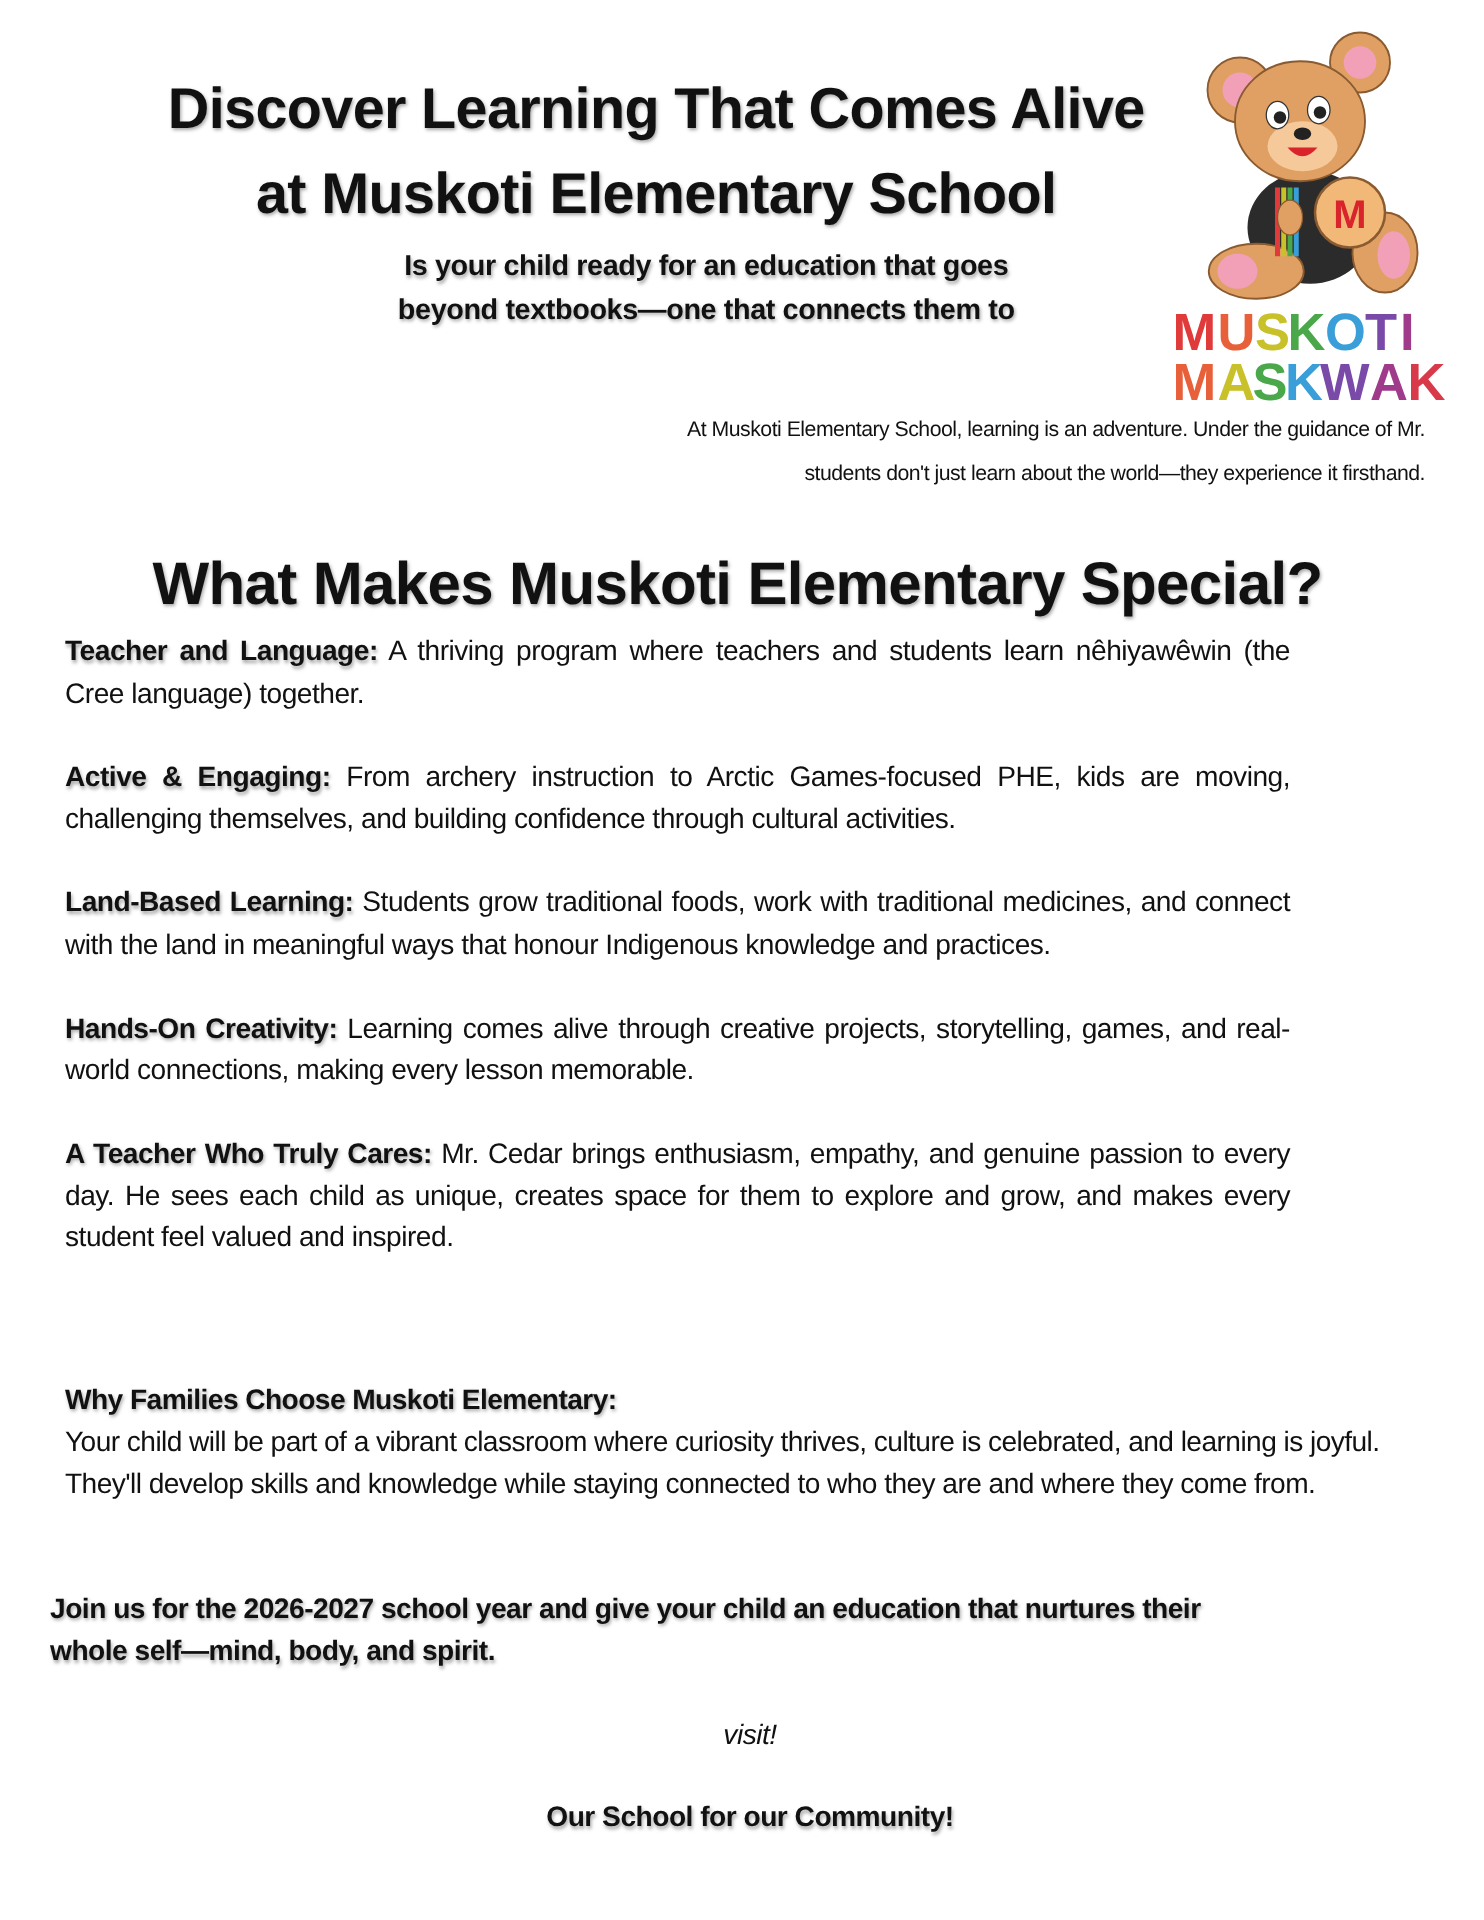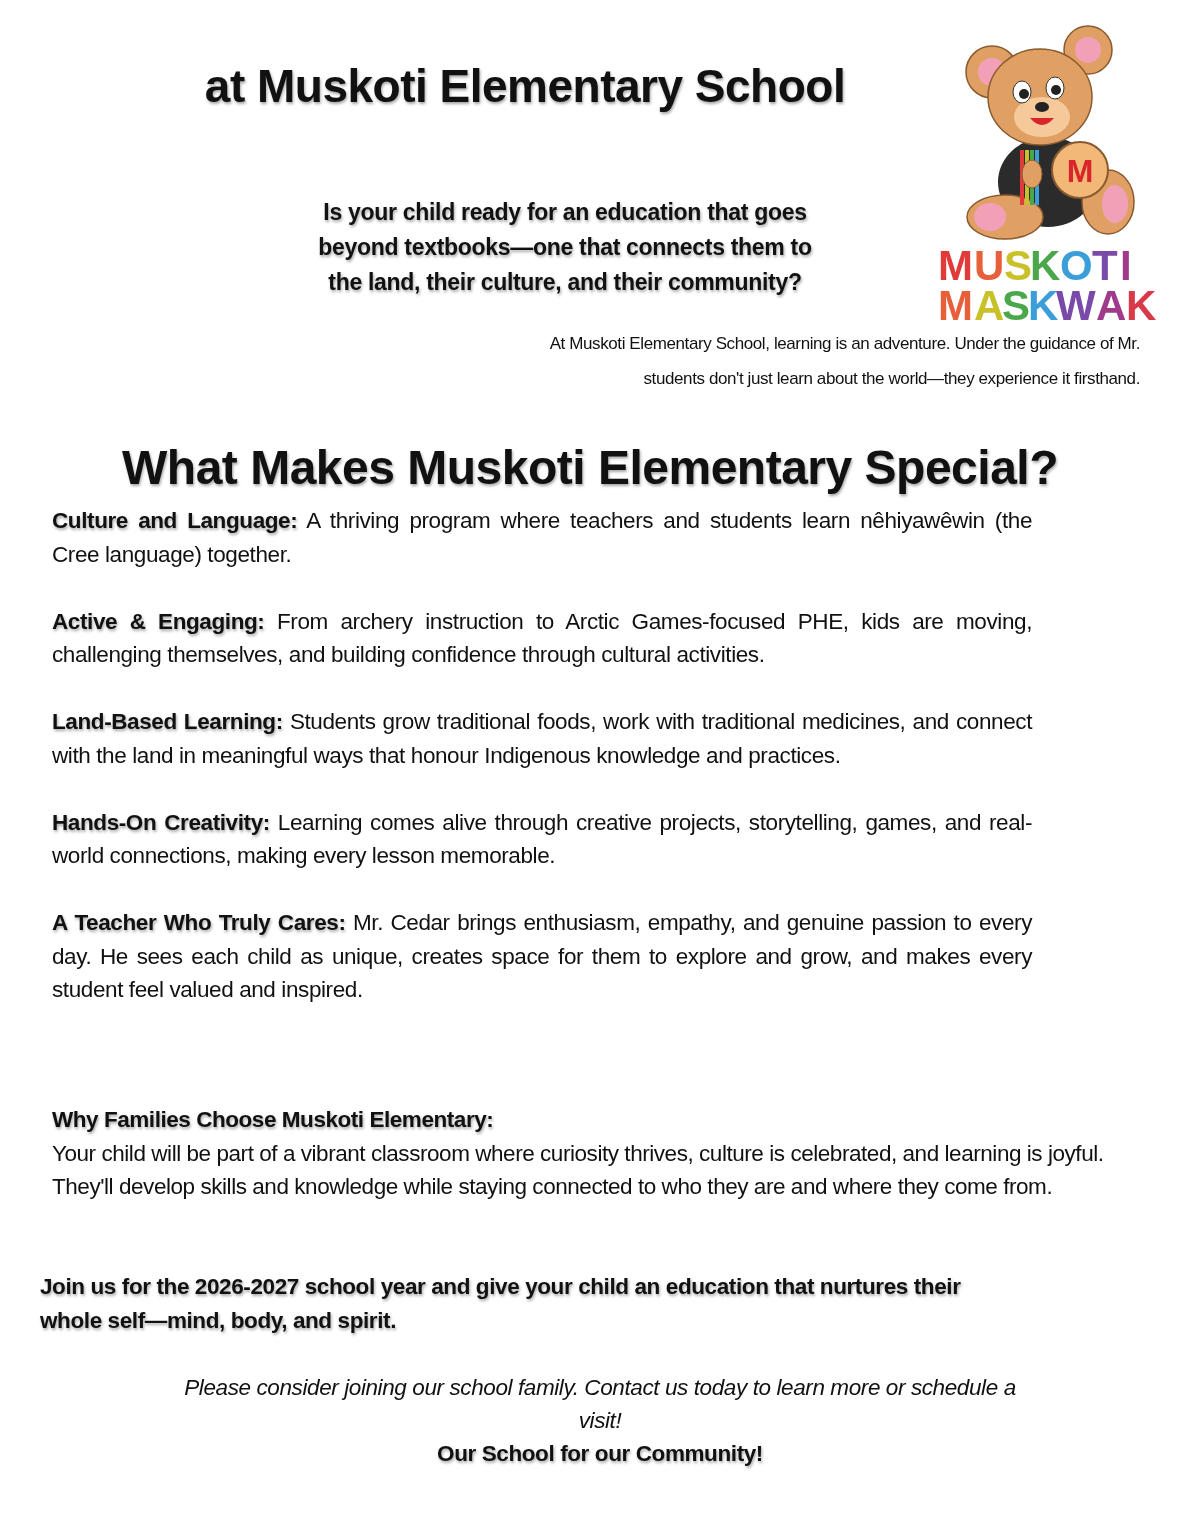--- a/index.html
+++ b/index.html
@@ -54,27 +54,27 @@
     letter-spacing: -0.4px;
   }
   .logo {
     position: absolute; left: 930px; top: 22px; width: 230px; height: 305px;
   }
 </style>
 </head>
 <body>
 
 <div class="title shadow">
+  <div>Discover Learning That Comes Alive</div>
   <div>at Muskoti Elementary School</div>
 </div>
 
 <div class="subtitle shadow">
   <div>Is your child ready for an education that goes</div>
   <div>beyond textbooks—one that connects them to</div>
-  <div>the land, their culture, and their community?</div>
 </div>
 
 <div class="logo">
   <svg width="230" height="305" viewBox="0 0 230 305">
 
     <circle cx="62" cy="50" r="26" fill="#e0a063" stroke="#8a5a30" stroke-width="1.5"></circle>
     <circle cx="62" cy="50" r="14" fill="#f2a0b8"></circle>
     <circle cx="158" cy="28" r="24" fill="#e0a063" stroke="#8a5a30" stroke-width="1.5"></circle>
     <circle cx="158" cy="28" r="13" fill="#f2a0b8"></circle>
 
@@ -125,21 +125,21 @@
 
 <div class="intro">
   <div>At Muskoti Elementary School, learning is an adventure. Under the guidance of Mr.</div>
   <div>students don't just learn about the world—they experience it firsthand.</div>
 </div>
 
 <div class="section-heading shadow">What Makes Muskoti Elementary Special?</div>
 
 <div class="features">
   <p class="feature">
-    <b class="shadow">Culture and Language:</b><span> A thriving program where teachers and students learn nêhiyawêwin (the Cree language) together.</span>
+    <b class="shadow">Teacher and Language:</b><span> A thriving program where teachers and students learn nêhiyawêwin (the Cree language) together.</span>
   </p>
   <p class="feature">
     <b class="shadow">Active &amp; Engaging:</b><span> From archery instruction to Arctic Games-focused PHE, kids are moving, challenging themselves, and building confidence through cultural activities.</span>
   </p>
   <p class="feature">
     <b class="shadow">Land-Based Learning:</b><span> Students grow traditional foods, work with traditional medicines, and connect with the land in meaningful ways that honour Indigenous knowledge and practices.</span>
   </p>
   <p class="feature">
     <b class="shadow">Hands-On Creativity:</b><span> Learning comes alive through creative projects, storytelling, games, and real-world connections, making every lesson memorable.</span>
   </p>
@@ -152,17 +152,16 @@
   <span class="why-heading shadow">Why Families Choose Muskoti Elementary:</span>
   <span>Your child will be part of a vibrant classroom where curiosity thrives, culture is celebrated, and learning is joyful. They'll develop skills and knowledge while staying connected to who they are and where they come from.</span>
 </div>
 
 <div class="cta shadow">
   <div>Join us for the 2026-2027 school year and give your child an education that nurtures their</div>
   <div>whole self—mind, body, and spirit.</div>
 </div>
 
 <div class="invite">
-  <div>Please consider joining our school family. Contact us today to learn more or schedule a</div>
   <div>visit!</div>
 </div>
 
 <div class="slogan shadow">Our School for our Community!</div>
 
 </body></html>

